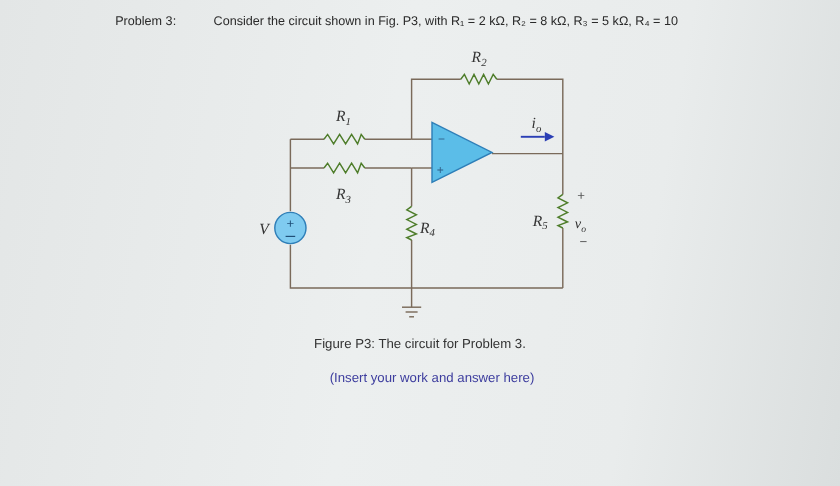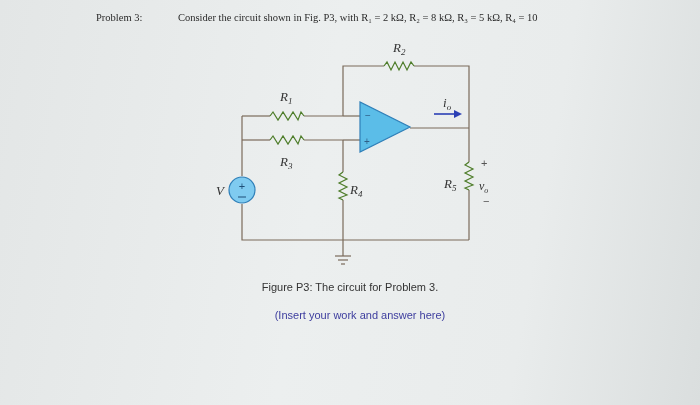--- a/index.html
+++ b/index.html
@@ -3,21 +3,21 @@
   <meta charset="utf-8">
   <style>
     html, body { margin:0; padding:0; }
     body {
       width:700px; height:405px; overflow:hidden;
       background: linear-gradient(100deg, #e3e6e6 0%, #ecefef 45%, #e9ecec 75%, #dadede 100%);
       font-family: "Liberation Sans", sans-serif;
       position:relative;
     }
     .problem {
-      position:absolute; left:96px; top:11px; font-size:10.5px; color:#2a2a2a; line-height:14px;font-family:Liberation Serif, serif;
+      position:absolute; left:96px; top:11px; font-size:10.5px; color:#2a2a2a; line-height:14px;
     }
     .problem .row { white-space:nowrap; }
     .problem .lbl { display:inline-block; width:82px; }
     .ul { text-decoration: underline; text-decoration-style: wavy; text-decoration-color:#c0392b; }
     svg.circuit { position:absolute; left:0; top:0; }
     .caption {
       position:absolute; left:0; width:700px; top:281px; text-align:center;
       box-sizing:border-box;
       font-size:11px; color:#333;
     }

